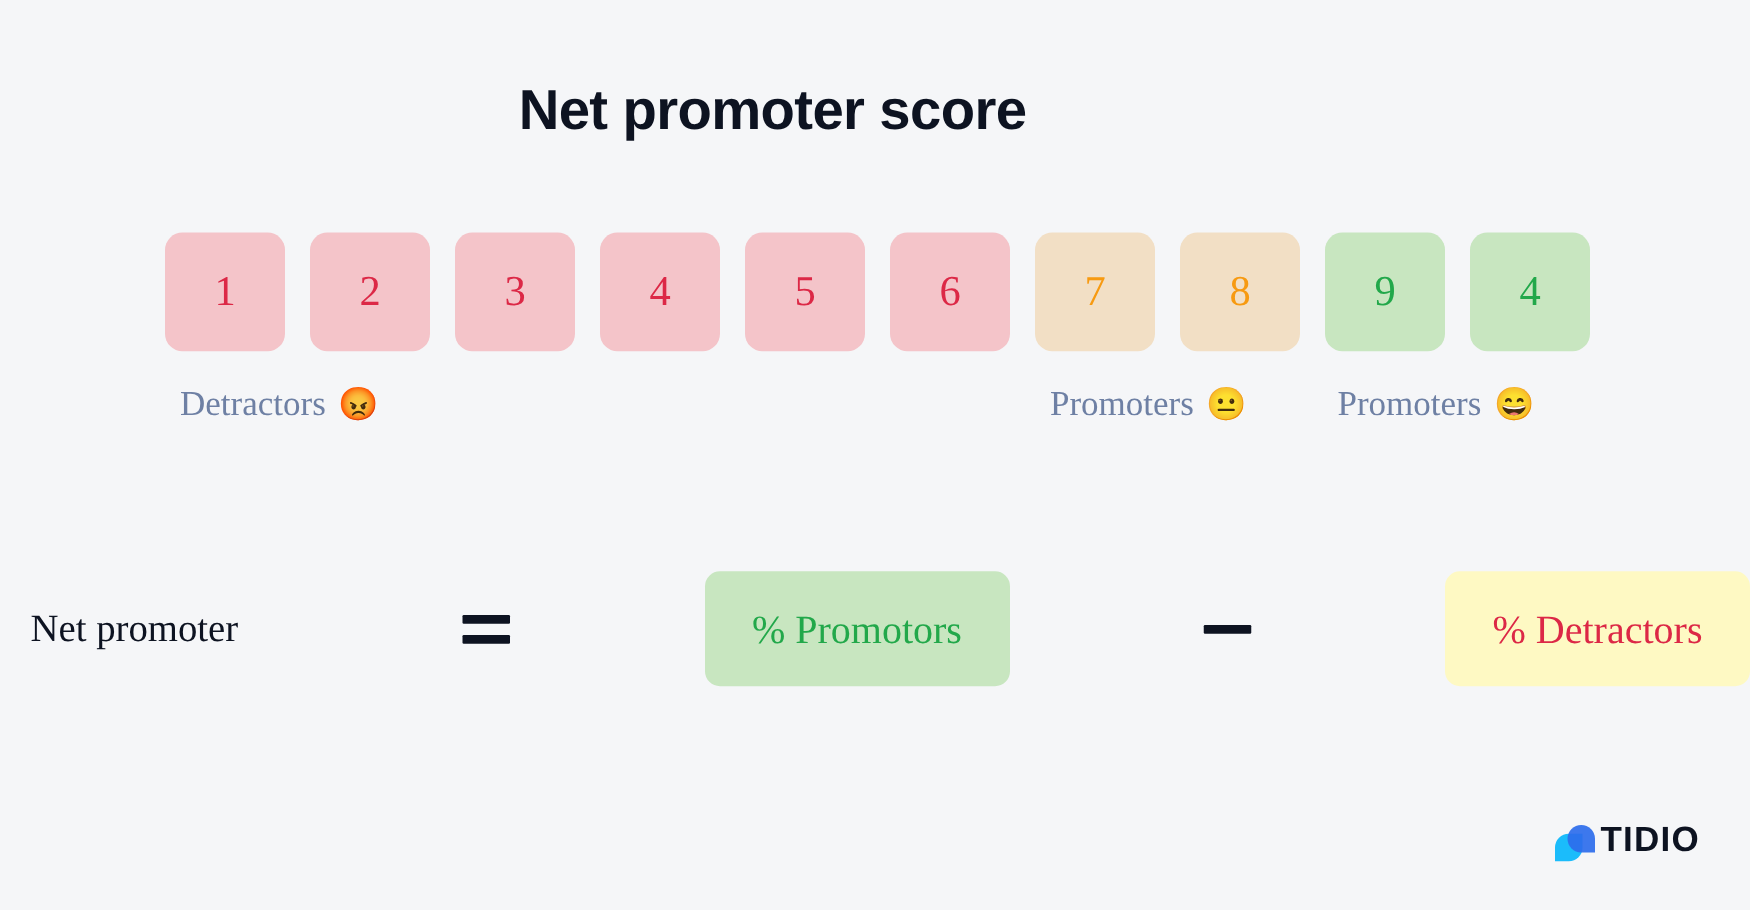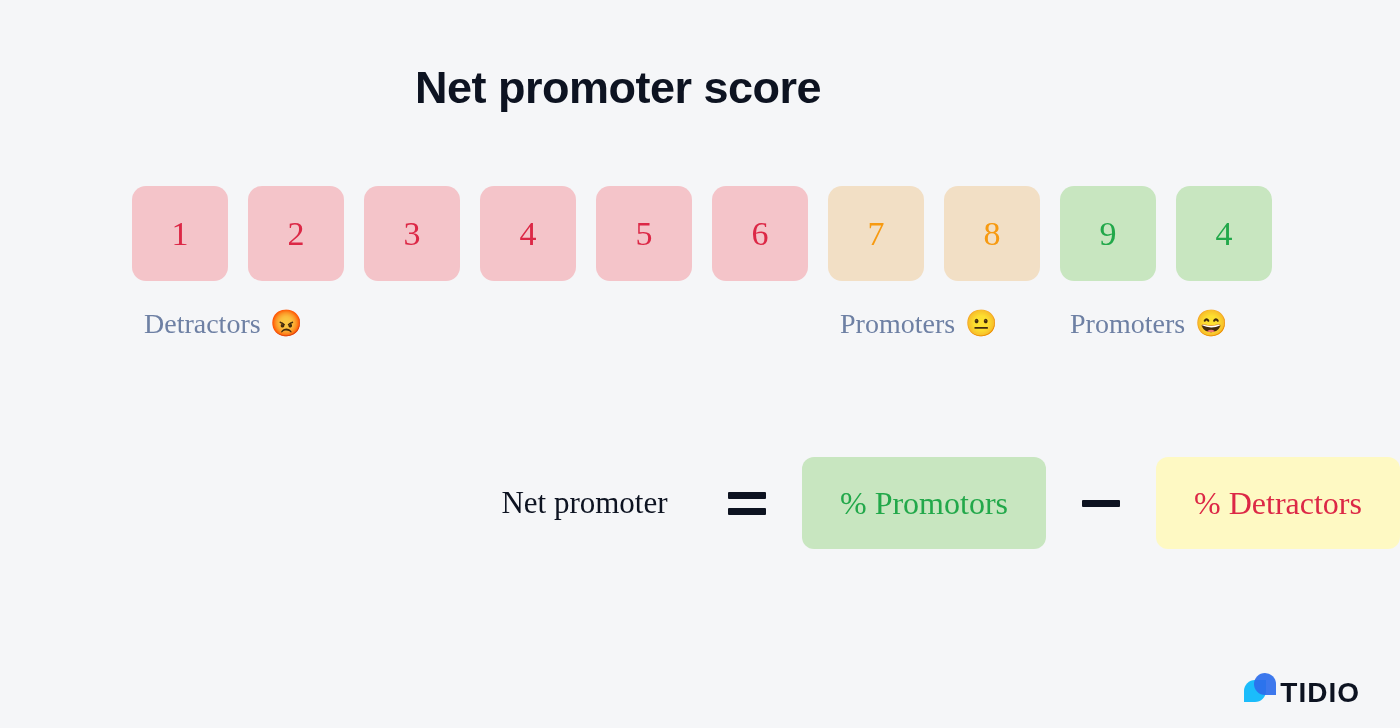--- a/index.html
+++ b/index.html
@@ -90,21 +90,21 @@
 
   
   .formula {
     position: absolute;
     top: 448px;
     left: 0;
     width: 1400px;
     height: 110px;
     display: flex;
     align-items: center;
-    justify-content: flex-end;
+    justify-content: space-between;
     gap: 0;
   }
   .formula-label {
     width: 215px;
     text-align: center;
     font-family: "Liberation Serif", serif;
     font-size: 31px;
     line-height: 1.28;
     color: #0D1321;
   }
@@ -141,23 +141,23 @@
   .pill.detractors {
     background: #fef9c3;
     color: #DC2846;
     width: 244px;
   }
 
   
   .logo {
     position: absolute;
     right: 40px;
-    bottom: 19px;
-    display: flex;
-    align-items: flex-end;
+    bottom: 32px;
+    display: flex;
+    align-items: flex-start;
     gap: 0;
   }
   .logo-mark {
     width: 40px;
     height: 40px;
     position: relative;
   }
   .logo-text {
     font-family: "Liberation Sans", sans-serif;
     font-weight: bold;

